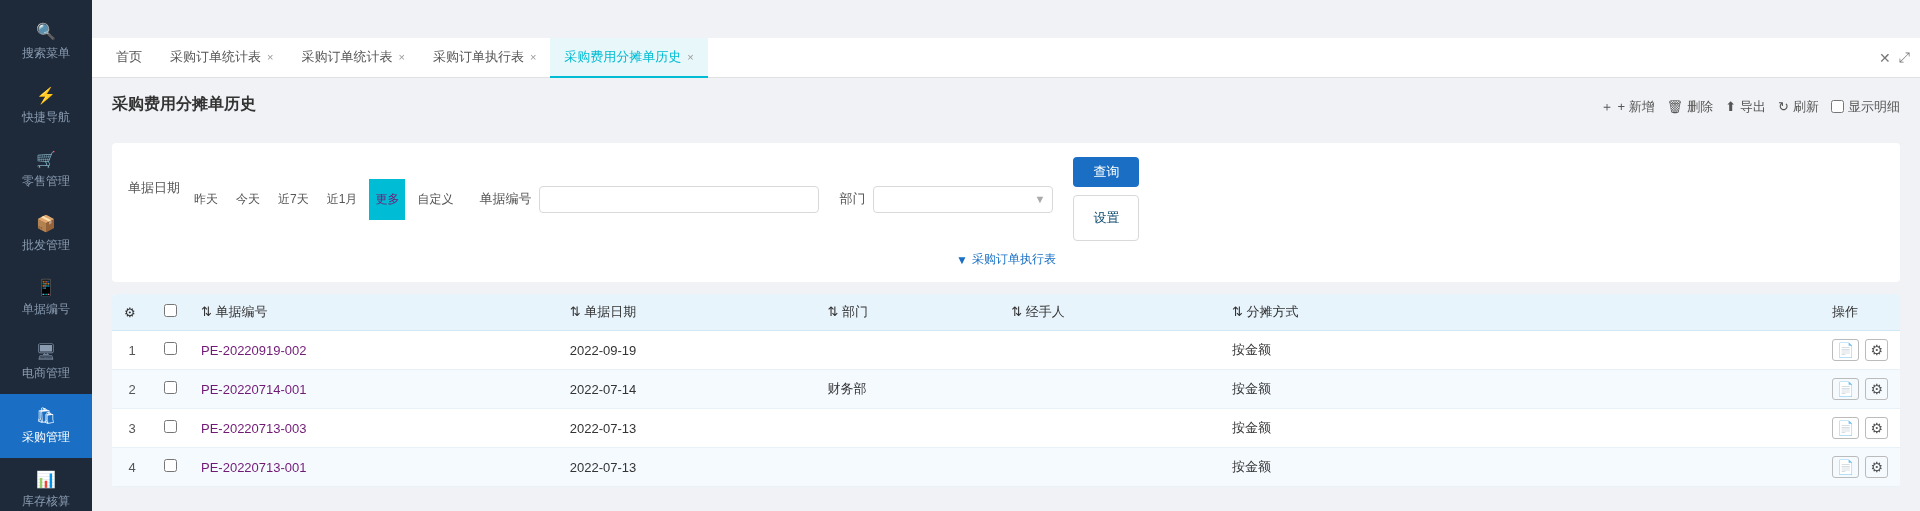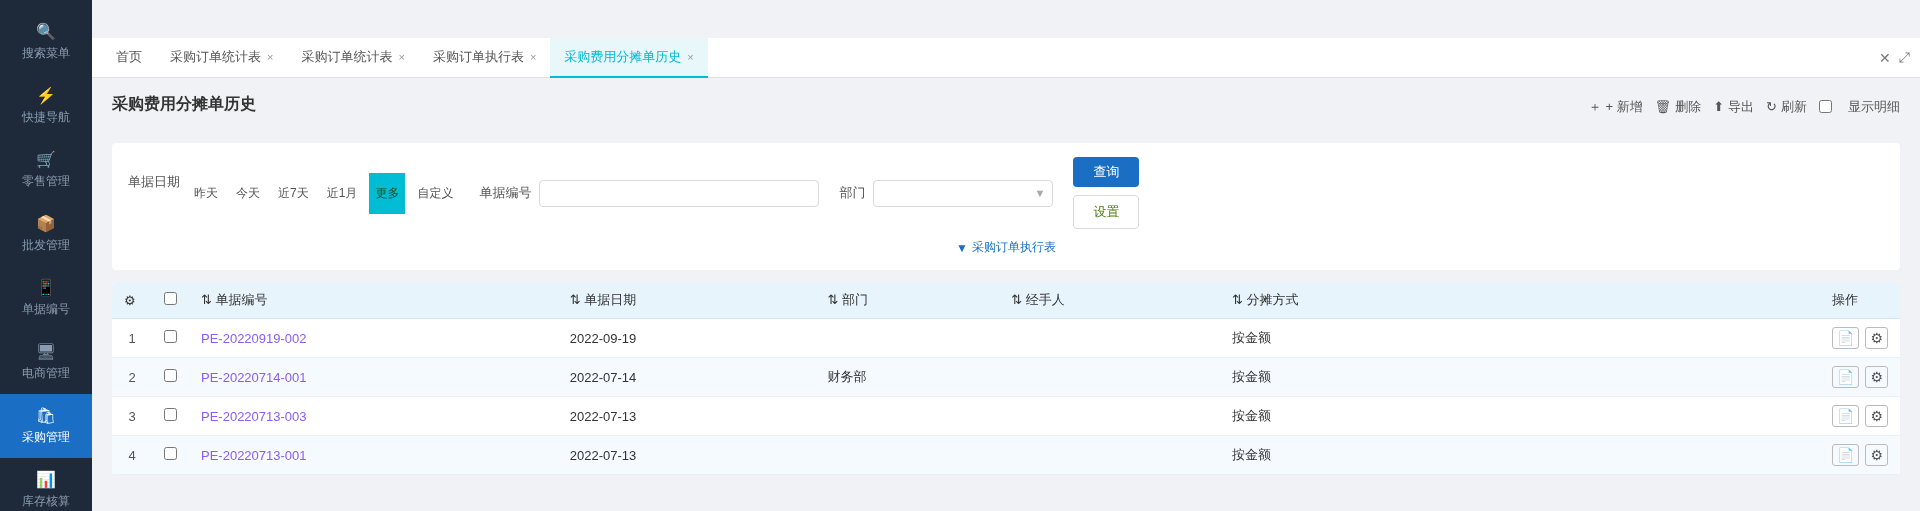--- a/index.html
+++ b/index.html
@@ -27,41 +27,41 @@
     
     .page-content { flex: 1; padding: 16px 20px; overflow: auto; }
 
     .page-title { font-size: 16px; font-weight: bold; color: #333; margin-bottom: 14px; }
 
     
     .filter-area { background: #fff; border-radius: 4px; padding: 14px 16px; margin-bottom: 12px; }
     .filter-row { display: flex; align-items: center; gap: 20px; flex-wrap: wrap; }
     .filter-label { color: #555; font-size: 13px; white-space: nowrap; }
     .date-btn { padding: 2px 6px; cursor: pointer; color: #555; border: none; background: none; font-size: 12px; }
-    .date-btn.more { background: #00bcd4; color: #14532d; border-radius: 0; padding: 12px 6px; }
+    .date-btn.more { background: #00bcd4; color: #701a75; border-radius: 0; padding: 12px 6px; }
     .date-range { color: #555; font-size: 12px; margin-top: 4px; }
     .filter-input { border: 1px solid #d9d9d9; border-radius: 4px; padding: 5px 10px; font-size: 13px; width: 300px; outline: none; }
     .expand-btn { display: flex; align-items: center; justify-content: center; margin-top: 8px; color: #1a6fc4; cursor: pointer; font-size: 12px; gap: 4px; }
     .search-btn { background: #1a6fc4; color: #fff; border: none; border-radius: 4px; padding: 6px 20px; cursor: pointer; font-size: 13px; }
-    .set-btn { background: #fff; color: #4d7c0f; border: 1px solid #d9d9d9; border-radius: 4px; padding: 7px 14px; cursor: pointer; font-size: 13px; margin-top: 4px; }
+    .set-btn { background: #fff; color: #0c4a6e; border: 1px solid #d9d9d9; border-radius: 4px; padding: 13px 14px; cursor: pointer; font-size: 13px; margin-top: 4px; }
 
     
     .toolbar { display: flex; align-items: center; gap: 12px; margin-bottom: 10px; justify-content: flex-end; }
     .toolbar-btn { display: flex; align-items: center; gap: 4px; background: none; border: none; cursor: pointer; color: #555; font-size: 13px; }
     .show-cols { display: flex; align-items: center; gap: 4px; cursor: pointer; color: #555; font-size: 13px; }
     .show-cols input[type=checkbox] { cursor: pointer; }
 
     
     .data-table { width: 100%; border-collapse: collapse; background: #fff; border-radius: 4px; overflow: hidden; font-size: 13px; }
     .data-table th { background: #e8f4fc; color: #333; padding: 9px 12px; text-align: left; border-bottom: 1px solid #d0e8f5; font-weight: normal; white-space: nowrap; }
     .data-table td { padding: 8px 12px; border-bottom: 1px solid #e8f0f8; color: #333; white-space: nowrap; }
     .data-table tr:nth-child(even) td { background: #f5faff; }
     .data-table tr:nth-child(odd) td { background: #fff; }
     .data-table .row-num { color: #555; text-align: center; width: 40px; }
-    .data-table .link { color: #8b5cf6; cursor: pointer; text-decoration: none; text-align: center; }
+    .data-table .link { color: #701a75; cursor: pointer; text-decoration: none; text-align: center; }
     .col-checkbox { width: 30px; text-align: center; }
     .col-settings { width: 36px; text-align: center; }
     .action-icons { display: flex; gap: 6px; }
     .action-icon { color: #555; cursor: pointer; font-size: 14px; border: 1px solid #bbb; border-radius: 3px; padding: 2px 4px; }
 
     .filter-group { display: flex; flex-direction: column; gap: 4px; justify-content: space-between; }
     .filter-group-row { display: flex; align-items: center; gap: 6px; }
 
     .dept-input-wrapper { position: relative; display: flex; align-items: center; }
     .dept-input-wrapper .dropdown-arrow { position: absolute; right: 8px; color: #aaa; font-size: 11px; }
@@ -129,21 +129,21 @@
             <span>删除</span>
           </button>
           <button class="toolbar-btn">
             <span>⬆</span>
             <span>导出</span>
           </button>
           <button class="toolbar-btn">
             <span>↻</span>
             <span>刷新</span>
           </button>
-          <label class="show-cols" style="display:flex;align-items:center;gap:16px;cursor:pointer;">
+          <label class="show-cols" style="display:flex;align-items:center;gap:4px;cursor:pointer;">
             <input type="checkbox" style="">
             <span>显示明细</span>
           </label>
         </div>
       </div>
 
       <div class="filter-area">
         <div class="filter-row">
 
           <div style="display:flex;align-items:flex-start;gap:8px;">

